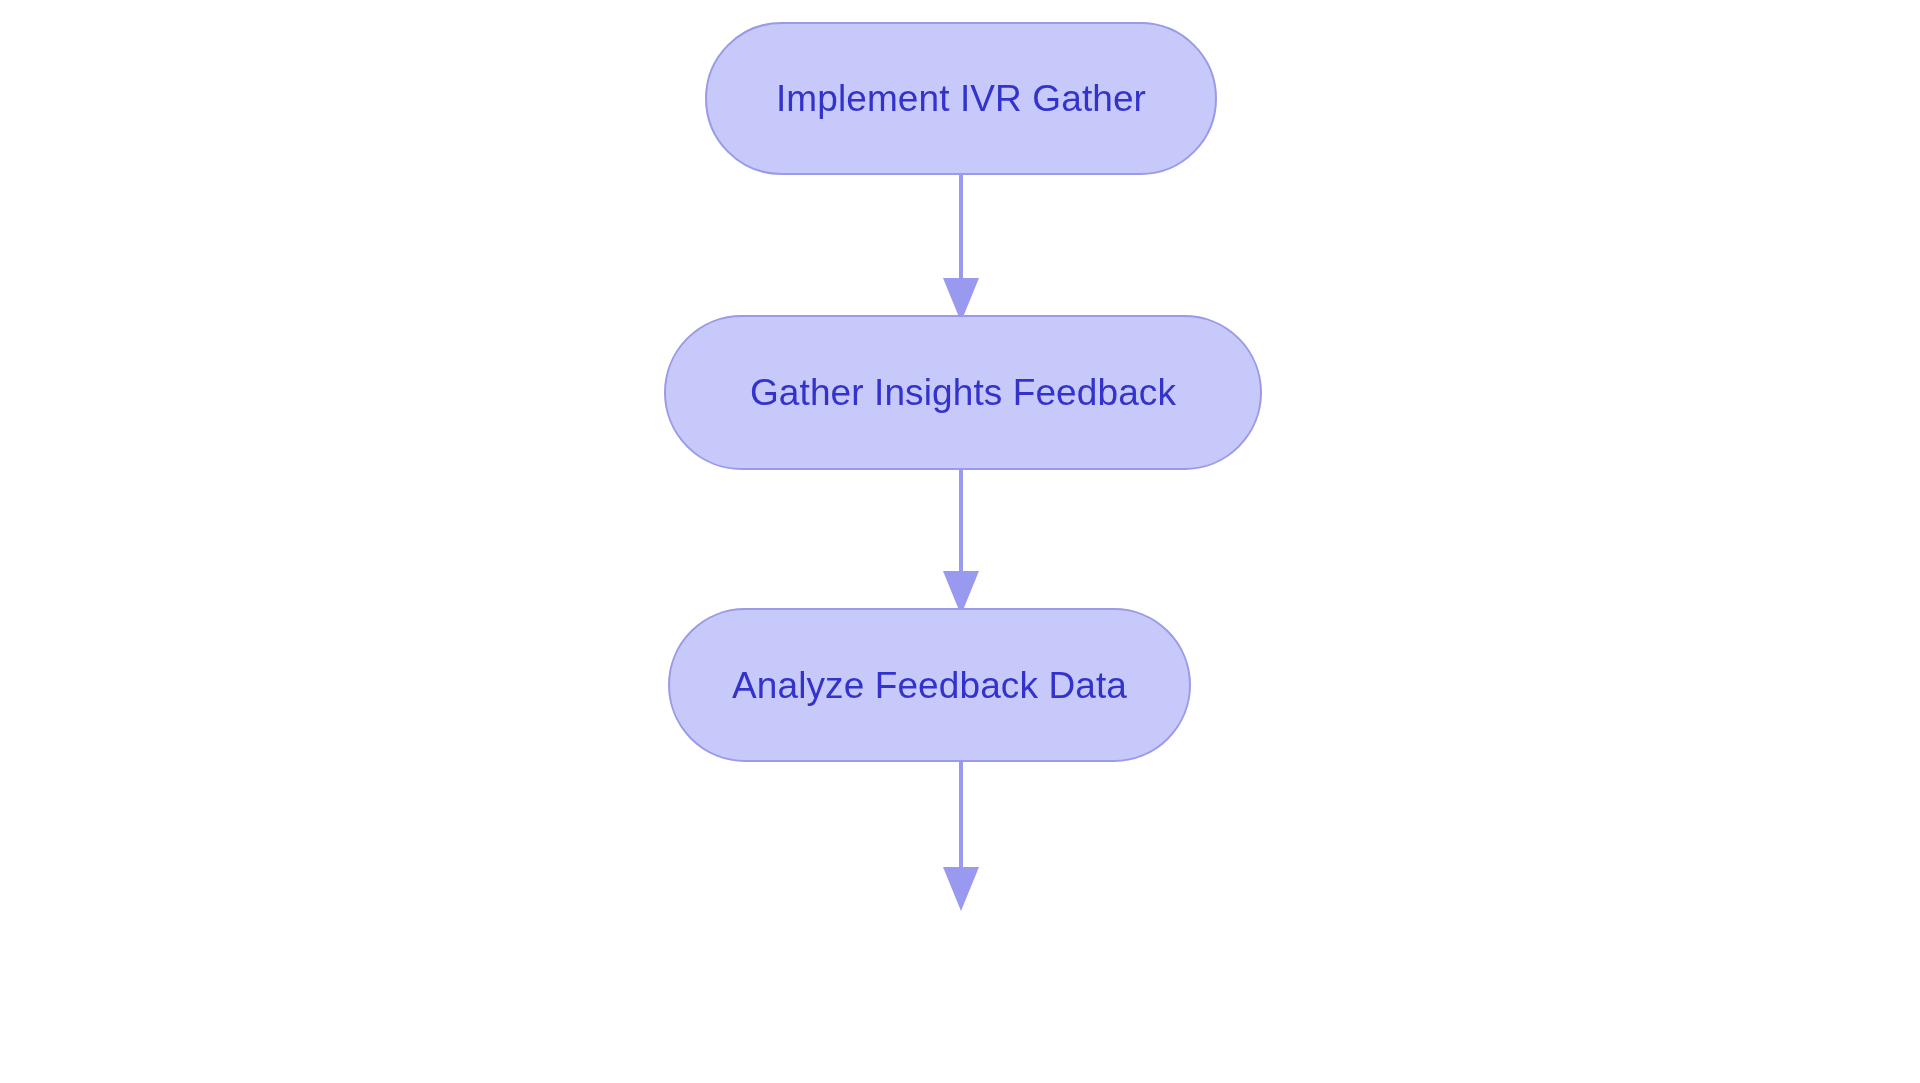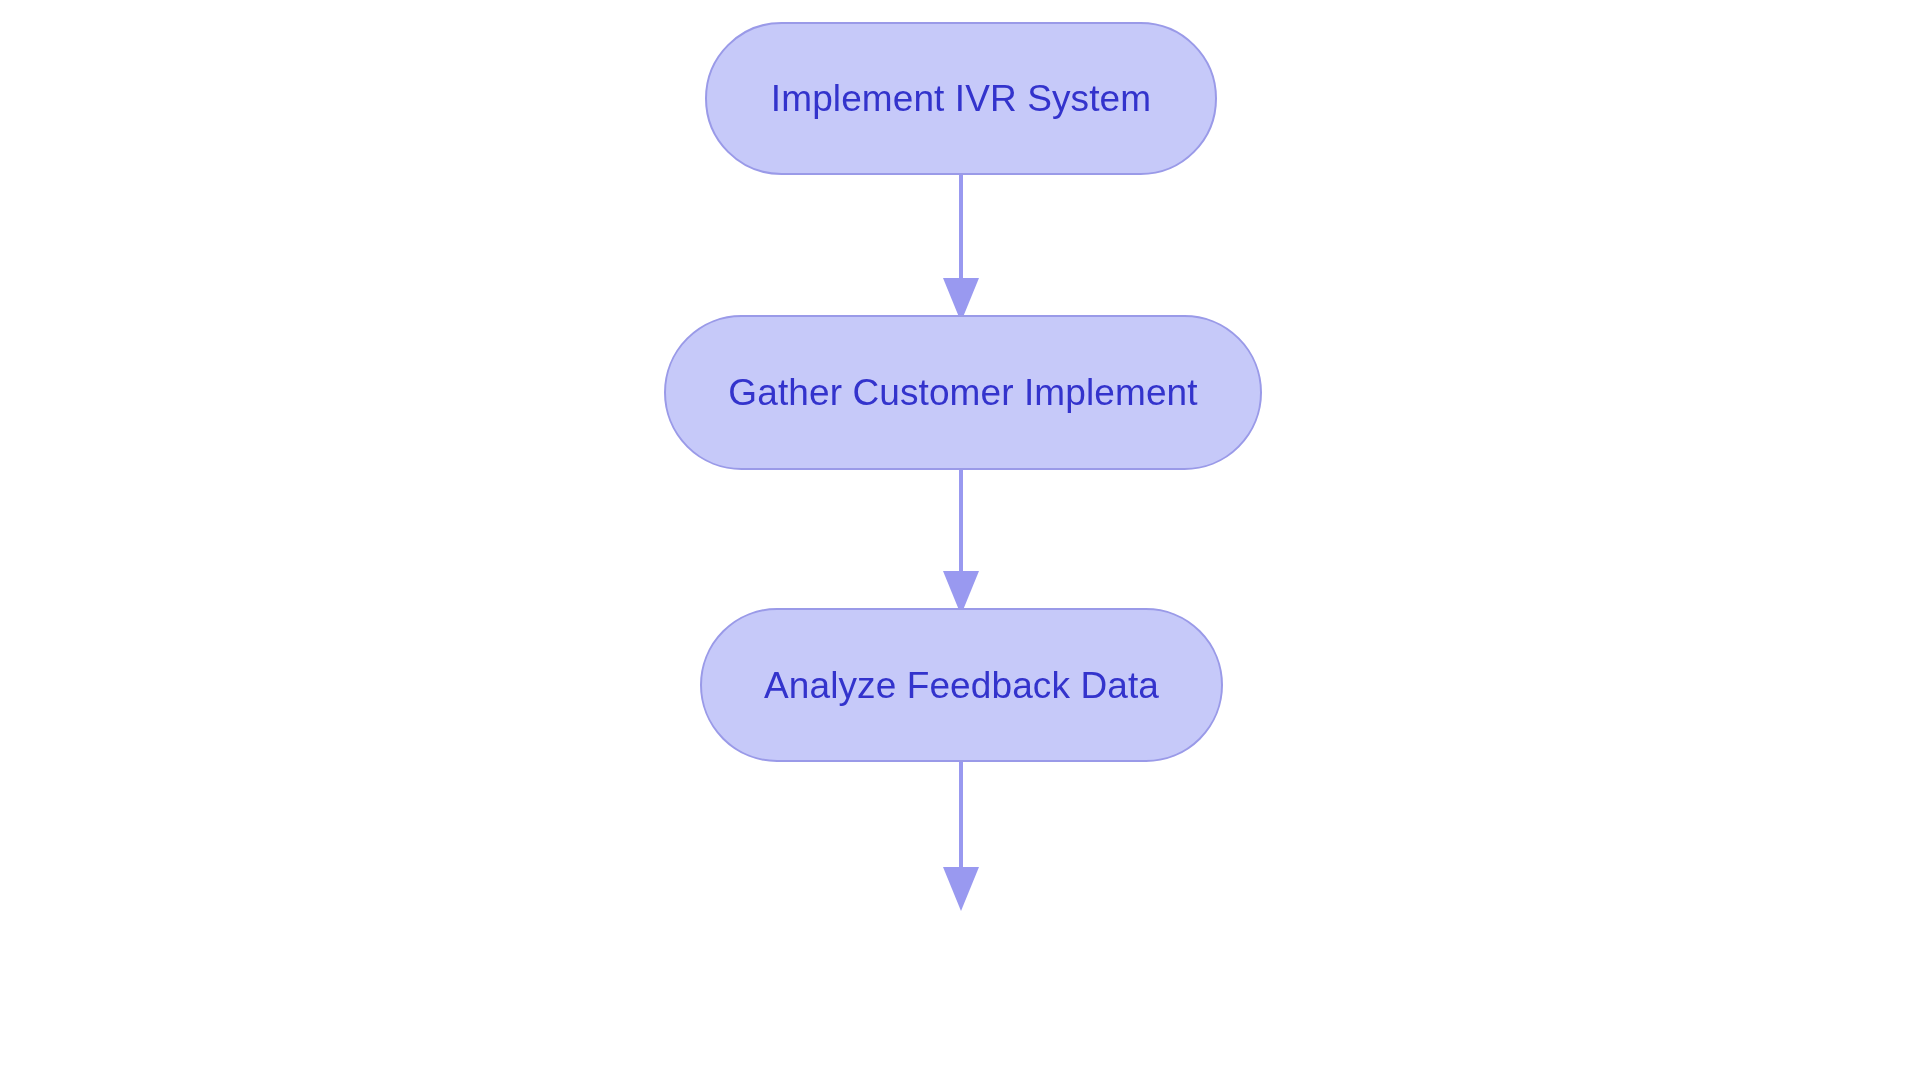--- a/index.html
+++ b/index.html
@@ -49,21 +49,21 @@
   }
 
   .node-label {
     display: block;
     color: #3333cc;
   }
 
   
   #node-0 { left: 705px;  top: 22px;   width: 512px; height: 153px; }
   #node-1 { left: 664px;  top: 315px;  width: 598px; height: 155px; }
-  #node-2 { left: 700px;  top: 608px;  width: 523px; height: 154px; }
+  #node-2 { left: 668px;  top: 608px;  width: 523px; height: 154px; }
   #node-3 { left: 520px;  top: 904px;  width: 883px; height: 152px; }
 </style>
 </head>
 <body>
 
 <div id="flowchart-canvas">
 
   <svg class="edge-layer" width="1920" height="1083" viewBox="0 0 1920 1083" xmlns="http://www.w3.org/2000/svg">
     <defs>
       <marker id="arrowhead" markerWidth="11" markerHeight="9" refX="1" refY="4.5" orient="auto" markerUnits="strokeWidth">
@@ -78,25 +78,25 @@
     <g>
       <line x1="961" y1="470" x2="961" y2="575" stroke="#9999f0" stroke-width="4" marker-end="url(#arrowhead)"></line>
     </g>
 
     <g>
       <line x1="961" y1="762" x2="961" y2="871" stroke="#9999f0" stroke-width="4" marker-end="url(#arrowhead)"></line>
     </g>
   </svg>
 
   <div class="node" id="node-0">
-    <span class="node-label">Implement IVR System</span>
+    <span class="node-label">Implement IVR Gather</span>
   </div>
 
   <div class="node" id="node-1">
-    <span class="node-label">Gather Customer Implement</span>
+    <span class="node-label">Gather Insights Feedback</span>
   </div>
 
   <div class="node" id="node-2">
     <span class="node-label">Analyze Feedback Data</span>
   </div>
 
 
 </div>
 
 </body></html>

